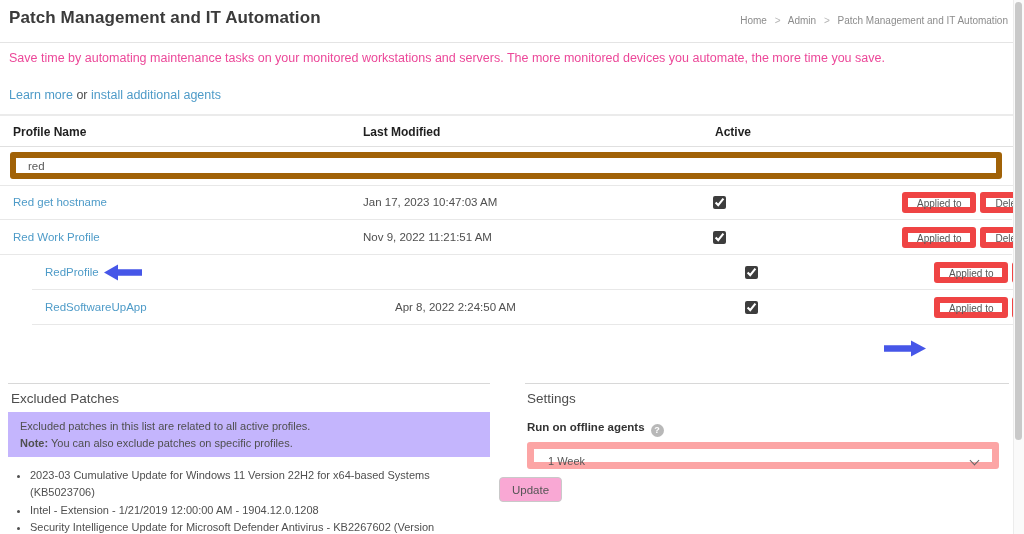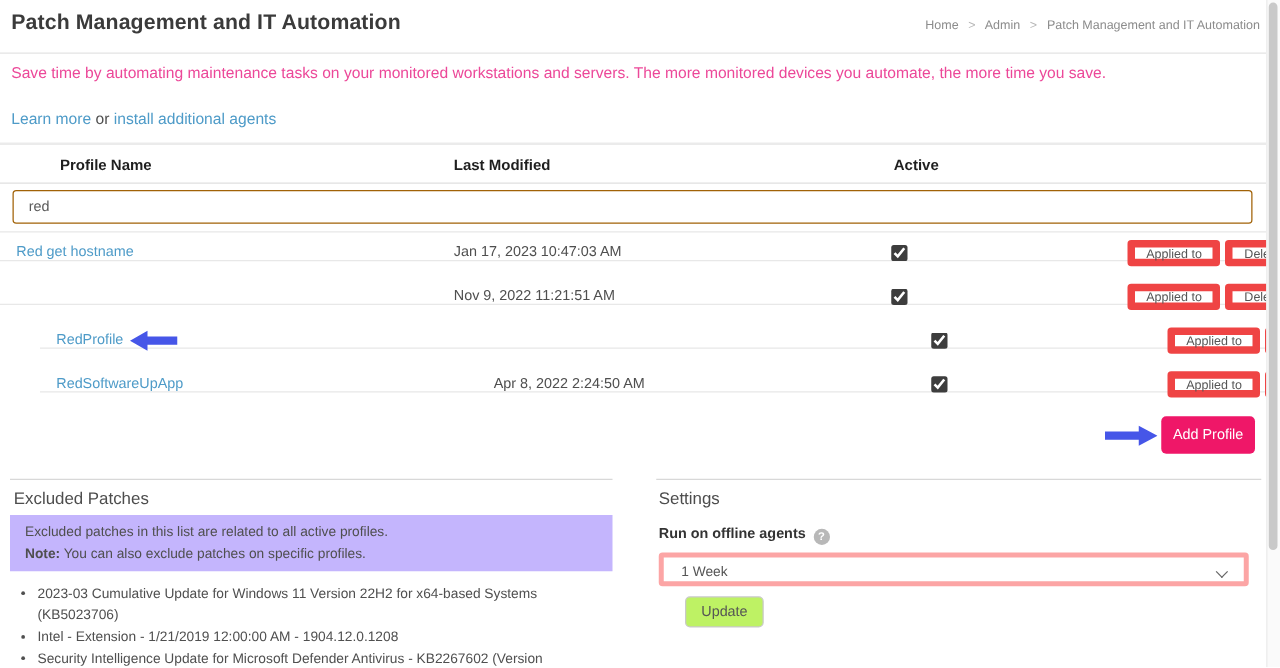--- a/index.html
+++ b/index.html
@@ -16,42 +16,42 @@
   .breadcrumb .sep { color:#b5b5b5; margin:0 5px; }
   .breadcrumb .current { color:#8c8c8c; }
 
   
   .description { position:absolute; left:9px; top:51px; font-size:12.5px; color:#ec4899; white-space:nowrap; }
   .intro-links { position:absolute; left:9px; top:70px; font-size:12.5px; color:#4f4f4f;margin-top:18px; }
   .link { color:#4e9bc8; text-decoration:none; cursor:pointer; }
 
   
   .th { position:absolute; top:118px; height:28px; line-height:28px; font-size:12px; font-weight:700; color:#1f1f1f; }
-  .filter-input { position:absolute; left:10px; top:152px; width:992px; height:27px; border:1px solid #a16207; border-radius:3px; padding:0 12px; font-size:11.5px; color:#5a5a5a; font-family:inherit; background:#fff; outline:none; }
-  .trow { position:absolute; left:0; width:1012px; height:24px; border-bottom:1px solid #e8e8e8; }
+  .filter-input { position:absolute; left:10px; top:152px; width:992px; height:27px; border:6px solid #a16207; border-radius:3px; padding:0 12px; font-size:11.5px; color:#5a5a5a; font-family:inherit; background:#fff; outline:none; }
+  .trow { position:absolute; left:0; width:1012px; height:35px; border-bottom:1px solid #e8e8e8; }
   .trow .pname { position:absolute; left:13px; top:0; line-height:35px; font-size:11.5px; color:#4e9bc8; text-decoration:none; cursor:pointer; }
   .trow .pdate { position:absolute; left:363px; top:0; line-height:35px; font-size:11.5px; color:#4f4f4f; }
   .trow .chk { position:absolute; left:713px; top:11px; width:13px; height:13px; accent-color:#3d3d3d; cursor:pointer; }
   .trow .actions { position:absolute; left:902px; top:7px; display:flex; gap:4px; }
   .btn-sm { height:21px; padding:0 9px; font-size:10px; color:#555; background:#fff; border:6px solid #ef4444; border-radius:3px; font-family:inherit; cursor:pointer; white-space:nowrap; }
   .arrow-svg { position:absolute; }
 
   .add-profile-btn { position:absolute; left:929px; top:333px; width:75px; height:30px; background:#ef1768; color:#fff; border:none; border-radius:4px; font-size:11.5px; font-family:inherit; cursor:pointer; }
 
   
   .section-title { position:absolute; font-size:13.5px; color:#4d4d4d; }
   .info-box { position:absolute; left:8px; top:412px; width:482px; height:45px; background:#c4b5fd; padding:6px 12px; font-size:11px; line-height:17px; color:#4f4f4f; }
   .patch-list { position:absolute; left:16px; top:467px; width:478px; list-style:disc; padding-left:14px; font-size:11px; line-height:17.4px; color:#4f4f4f; }
 
   .field-label { position:absolute; left:527px; top:421px; font-size:11.5px; font-weight:700; color:#333; }
   .info-icon { display:inline-block; width:13px; height:13px; margin-left:6px; border-radius:50%; background:#b8b8b8; color:#fff; font-size:9px; line-height:13px; text-align:center; vertical-align:-2px; font-weight:700; }
-  .select-box { position:absolute; left:527px; top:442px; width:472px; height:27px; border:4px solid #fca5a5; border-radius:3px; background:#fff; cursor:pointer; }
+  .select-box { position:absolute; left:527px; top:442px; width:472px; height:27px; border:7px solid #fca5a5; border-radius:3px; background:#fff; cursor:pointer; }
   .select-box .val { position:absolute; left:14px; top:0; line-height:25px; font-size:11px; color:#555; }
   .select-box .chev { position:absolute; right:14px; top:8px; width:7px; height:7px; border-right:1.6px solid #666; border-bottom:1.6px solid #666; transform:rotate(45deg); }
-  .update-btn { position:absolute; left:548px; top:477px; height:25px; padding:0 12px; background:#bef264; border:1px solid #c9c9c9; border-radius:4px; font-size:11.5px; color:#555; font-family:inherit; cursor:pointer; }
+  .update-btn { position:absolute; left:499px; top:477px; height:25px; padding:0 12px; background:#f9a8d4; border:1px solid #c9c9c9; border-radius:4px; font-size:11.5px; color:#555; font-family:inherit; cursor:pointer; }
 
   
   .scrollbar-track { position:absolute; right:0; top:0; width:11px; height:534px; background:#fafafa; border-left:1px solid #ececec; }
   .scrollbar-thumb { position:absolute; right:2px; top:2px; width:7px; height:438px; background:#c9c9c9; border-radius:4px; cursor:pointer; }
 </style>
 </head>
 <body>
 
 <div id="app">
 
@@ -66,39 +66,40 @@
   <div class="hline" style="left:0; top:42px; width:1013px;"></div>
 
   <div class="description">Save time by automating maintenance tasks on your monitored workstations and servers. The more monitored devices you automate, the more time you save.</div>
   <div class="intro-links">
     <a class="link">Learn more</a>
     <span>or</span>
     <a class="link">install additional agents</a>
   </div>
   <div class="hline" style="left:0; top:114px; width:1013px; height:2px; background:#ebebeb;"></div>
 
-  <div class="th" style="left:13px;margin-left:35px;">Profile Name</div>
+  <div class="th" style="left:13px;">Profile Name</div>
   <div class="th" style="left:363px;">Last Modified</div>
   <div class="th" style="left:715px;">Active</div>
   <div class="hline" style="left:0; top:146px; width:1013px; background:#e0e0e0;"></div>
 
   <input class="filter-input" type="text" value="red" style="">
   <div class="hline" style="left:0; top:185px; width:1013px; background:#e8e8e8;"></div>
 
   <div class="trow" style="top:185px;">
     <a class="pname">Red get hostname</a>
     <span class="pdate">Jan 17, 2023 10:47:03 AM</span>
     <input type="checkbox" class="chk" checked="" style="">
     <span class="actions">
       <button class="btn-sm">Applied to</button>
       <button class="btn-sm">Delete</button>
     </span>
   </div>
 
   <div class="trow" style="top:220px;">
+    <a class="pname">Red Work Profile</a>
     <span class="pdate">Nov 9, 2022 11:21:51 AM</span>
     <input type="checkbox" class="chk" checked="" style="">
     <span class="actions">
       <button class="btn-sm">Applied to</button>
       <button class="btn-sm">Delete</button>
     </span>
   </div>
 
   <div class="trow" style="top:255px;margin-left:32px;">
     <a class="pname">RedProfile</a>
@@ -118,21 +119,20 @@
     <input type="checkbox" class="chk" checked="" style="">
     <span class="actions">
       <button class="btn-sm">Applied to</button>
       <button class="btn-sm">Delete</button>
     </span>
   </div>
 
   <svg class="arrow-svg" style="left:884px; top:340px;" width="42" height="17" viewBox="0 0 42 17">
     <path d="M42 8.5 L27 0.5 L27 5.2 L0 5.2 L0 11.8 L27 11.8 L27 16.5 Z" fill="#4656e8"></path>
   </svg>
-  <button class="add-profile-btn">Add Profile</button>
 
   <div class="hline" style="left:8px; top:383px; width:482px; background:#d8d8d8;"></div>
   <div class="section-title" style="left:11px; top:391px;">Excluded Patches</div>
   <div class="info-box">
     <span>Excluded patches in this list are related to all active profiles.</span><br>
     <b>Note:</b>
     <span>You can also exclude patches on specific profiles.</span>
   </div>
   <ul class="patch-list">
     <li>2023-03 Cumulative Update for Windows 11 Version 22H2 for x64-based Systems (KB5023706)</li>

